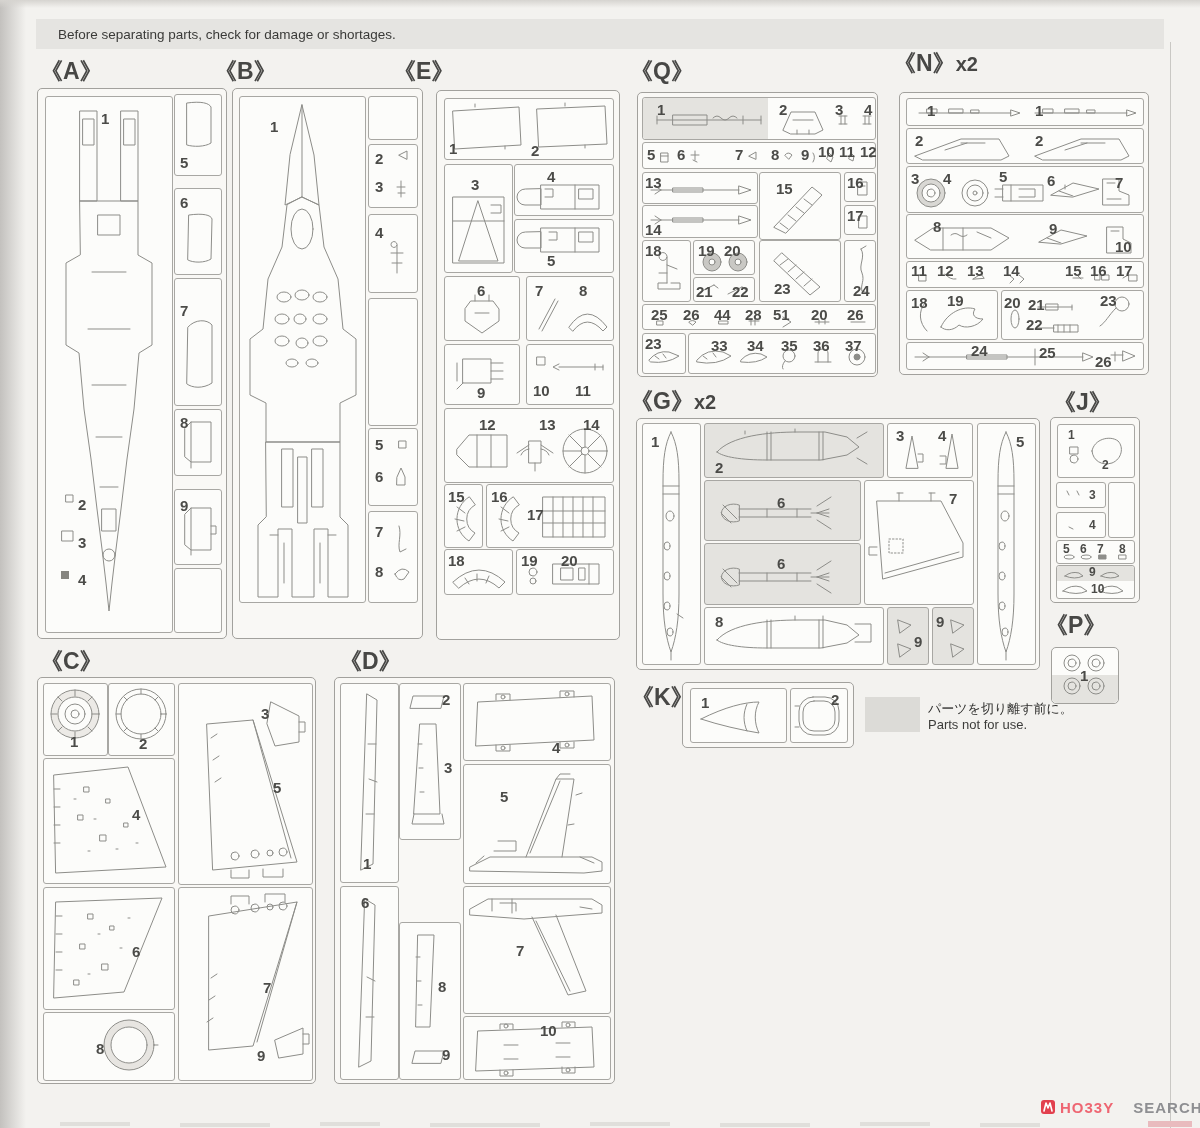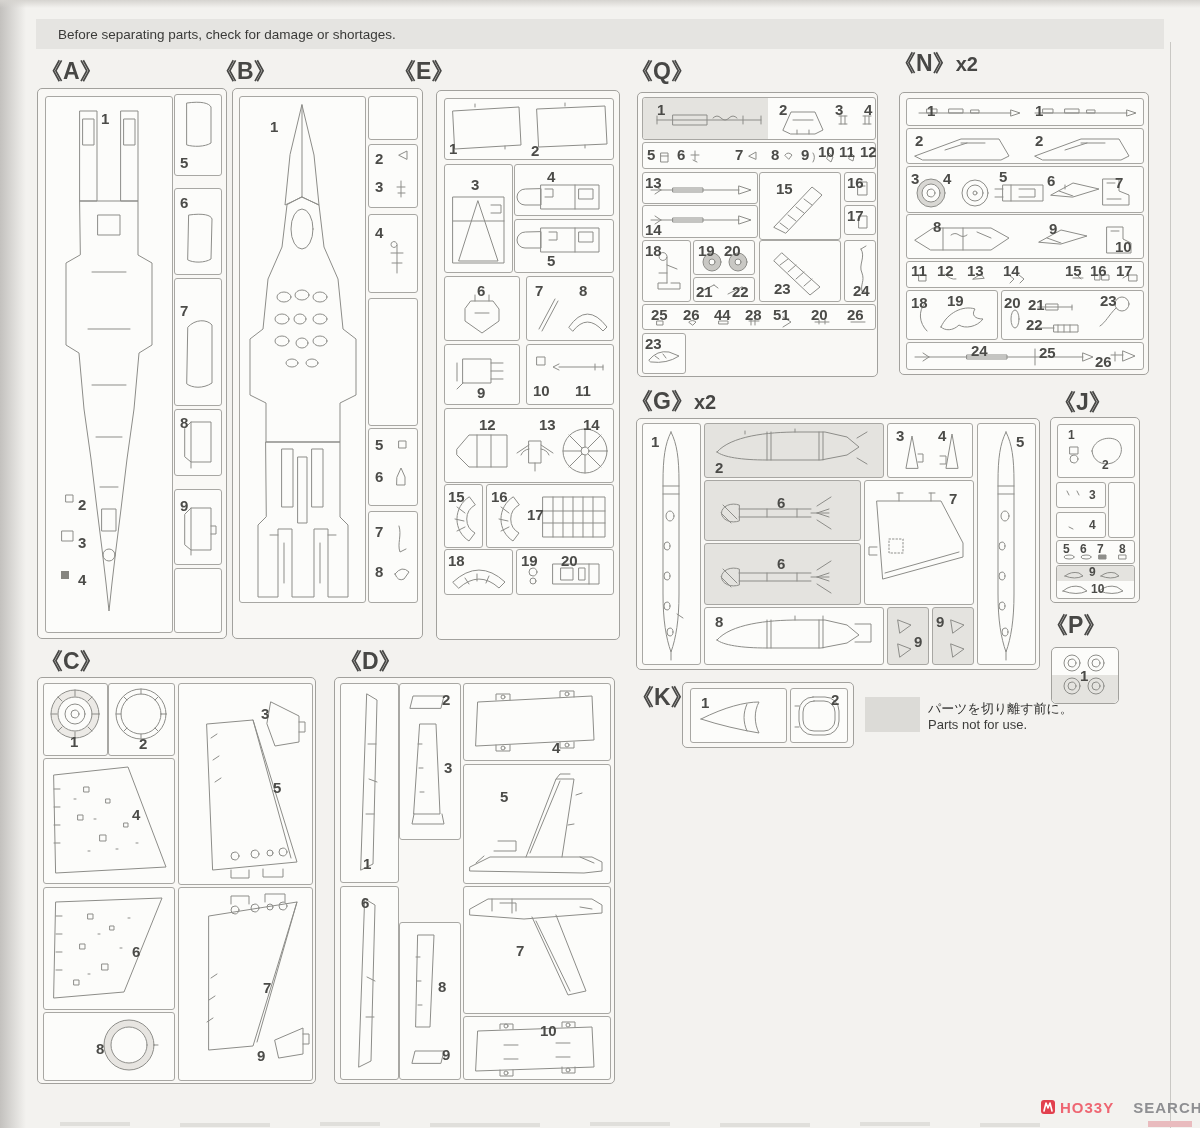--- a/index.html
+++ b/index.html
@@ -369,20 +369,36 @@
     <b class="n" style="left:130px;top:2px">51</b>
     <b class="n" style="left:168px;top:2px">20</b>
     <b class="n" style="left:204px;top:2px">26</b>
   </div>
   <div class="sb" style="left:4px;top:240px;width:42px;height:39px">
     <svg class="d" width="42" height="39">
         <path d="M6 26 q8-10 20-8 l10 4 q-12 8 -28 6 z M12 22 l4 3 M20 20 l3 4"></path>
       </svg>
     <b class="n" style="left:2px;top:2px">23</b>
   </div>
+  <div class="sb" style="left:50px;top:240px;width:186px;height:39px">
+    <svg class="d" width="186" height="39">
+      <path d="M8 26 q10-12 26-8 l8 4 q-14 10 -34 6 z M14 22 l4 3 M24 19 l3 4"></path>
+      <path d="M52 26 q8-9 20-6 l6 3 q-10 7 -26 5 z"></path>
+      <circle cx="100" cy="22" r="6"></circle>
+        <path d="M96 27 q-4 5 -2 8"></path>
+      <path d="M126 28 h16 M129 28 v-9 a5 4 0 0 1 10 0 v9"></path>
+      <circle cx="168" cy="23" r="8"></circle>
+        <circle cx="168" cy="23" r="3" fill="#8d8d89"></circle>
+    </svg>
+    <b class="n" style="left:22px;top:4px">33</b>
+    <b class="n" style="left:58px;top:4px">34</b>
+    <b class="n" style="left:92px;top:4px">35</b>
+    <b class="n" style="left:124px;top:4px">36</b>
+    <b class="n" style="left:156px;top:4px">37</b>
+  </div>
 </div>
 
 <div class="sl" style="left:893px;top:52px"><span>《N》</span><span class="m">x2</span></div>
 <div class="ob" style="left:899px;top:92px;width:248px;height:281px">
   <div class="sb" style="left:6px;top:5px;width:236px;height:26px">
     <svg class="d" width="236" height="26">
       <path d="M12 14 h92 M104 11 l9 3 -9 3 z M20 10 h10 v4 h-10 z M42 10 h14 v4 h-14 z M64 11 h8 v3 h-8 z"></path>
       <path d="M128 14 h92 M220 11 l9 3 -9 3 z M136 10 h10 v4 h-10 z M158 10 h14 v4 h-14 z M180 11 h8 v3 h-8 z"></path>
     </svg>
     <b class="n" style="left:20px;top:4px">1</b>

